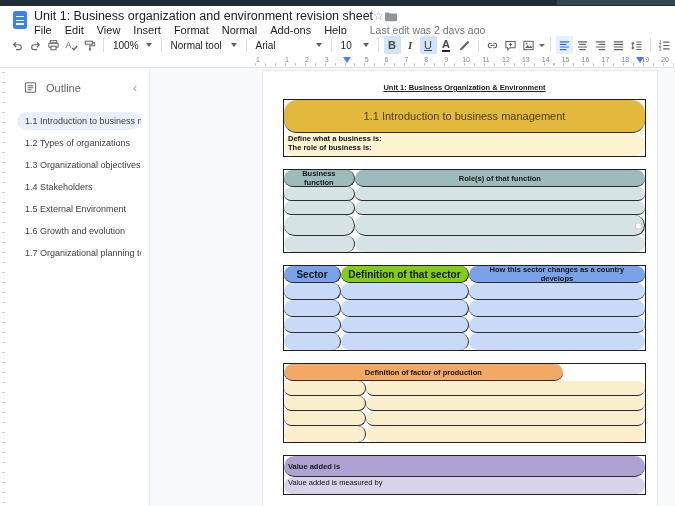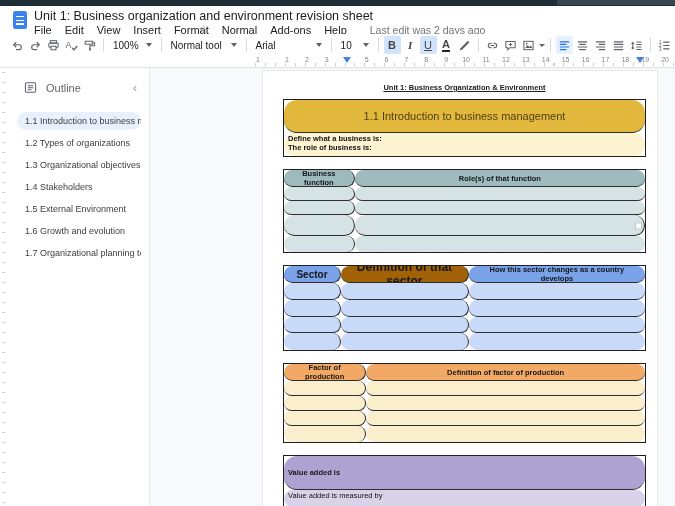--- a/index.html
+++ b/index.html
@@ -7,21 +7,21 @@
        font-family:"Liberation Sans","DejaVu Sans",sans-serif;-webkit-font-smoothing:antialiased;}
   .screen{position:absolute;inset:0;}
 
   
   .topbar{position:absolute;top:0;left:0;right:0;height:6px;}
   .topbar-right{position:absolute;top:0;right:0;width:118px;height:5px;background:#37474F;}
   .titlebar{position:absolute;top:6px;left:0;right:0;height:28px;background:#fff;}
   .docs-icon{position:absolute;left:13px;top:5px;width:14px;height:18px;background:#3b82ef;border-radius:2.5px;}
   .docs-icon::before{content:"";position:absolute;left:3px;right:3px;top:5px;height:9px;
       background:repeating-linear-gradient(to bottom,#fff 0 1.4px,transparent 1.4px 3.6px);}
-  .title-row{position:absolute;left:34px;top:3px;display:flex;align-items:center;flex-direction:column;}
+  .title-row{position:absolute;left:34px;top:3px;display:flex;align-items:center;}
   .doc-title{font-size:12.5px;color:#202124;white-space:nowrap;}
   .star-ic{font-size:12px;color:#9aa0a6;line-height:1;}
   .menubar{position:absolute;left:34px;top:18px;display:flex;gap:13px;font-size:11px;color:#202124;align-items:center;}
   .menu-item{cursor:default;}
   .last-edit{margin-left:10px;color:#70757a;font-size:10.5px;text-decoration:underline;}
 
   
   .toolbar{position:absolute;top:34px;left:0;right:0;height:22px;display:flex;align-items:center;
            padding-left:9px;gap:1px;background:#fff;}
   .tbtn{min-width:17px;height:18px;display:flex;align-items:center;justify-content:center;
@@ -329,21 +329,21 @@
                 <span class="cell-handle"></span>
               </div>
               <div class="trow" style="height: 16px;">
                 <div class="tcell" style="width: 19.6%; background: rgb(214, 227, 228); font-size: 7.5px; font-weight: 400;"></div>
                 <div class="tcell" style="width: 80.4%; background: rgb(214, 227, 228); font-size: 7.5px; font-weight: 400;"></div>
               </div>
             </div>
             <div class="dtable">
               <div class="trow" style="height: 17px;">
                 <div class="tcell hcell" style="width: 15.8%; background: rgb(121, 162, 233); color: rgb(22, 22, 22); font-size: 10px; font-weight: 700; align-items: center; text-align: center;">Sector</div>
-                <div class="tcell hcell" style="width: 35.4%; background: #a16207; color: rgb(22, 22, 22); font-size: 12px; font-weight: 700; align-items: center; text-align: center;">Definition of that sector</div>
+                <div class="tcell hcell" style="width: 35.4%; background: #84cc16; color: rgb(22, 22, 22); font-size: 10px; font-weight: 700; align-items: center; text-align: left;">Definition of that sector</div>
                 <div class="tcell hcell" style="width: 48.8%; background: rgb(121, 162, 233); color: rgb(22, 22, 22); font-size: 7.5px; font-weight: 700; align-items: center; text-align: center;">How this sector changes as a country develops</div>
               </div>
               <div class="trow" style="height: 17px;">
                 <div class="tcell" style="width: 15.8%; background: rgb(201, 218, 248); font-size: 7.5px; font-weight: 400;"></div>
                 <div class="tcell" style="width: 35.4%; background: rgb(201, 218, 248); font-size: 7.5px; font-weight: 400;"></div>
                 <div class="tcell" style="width: 48.8%; background: rgb(201, 218, 248); font-size: 7.5px; font-weight: 400;"></div>
               </div>
               <div class="trow" style="height: 17px;">
                 <div class="tcell" style="width: 15.8%; background: rgb(201, 218, 248); font-size: 7.5px; font-weight: 400;"></div>
                 <div class="tcell" style="width: 35.4%; background: rgb(201, 218, 248); font-size: 7.5px; font-weight: 400;"></div>
@@ -355,42 +355,41 @@
                 <div class="tcell" style="width: 48.8%; background: rgb(201, 218, 248); font-size: 7.5px; font-weight: 400;"></div>
               </div>
               <div class="trow" style="height: 17px;">
                 <div class="tcell" style="width: 15.8%; background: rgb(201, 218, 248); font-size: 7.5px; font-weight: 400;"></div>
                 <div class="tcell" style="width: 35.4%; background: rgb(201, 218, 248); font-size: 7.5px; font-weight: 400;"></div>
                 <div class="tcell" style="width: 48.8%; background: rgb(201, 218, 248); font-size: 7.5px; font-weight: 400;"></div>
               </div>
             </div>
             <div class="dtable">
               <div class="trow" style="height: 17px;">
-                <div class="tcell hcell" style="width: 22.8%; background: rgb(241, 169, 101); color: rgb(22, 22, 22); font-size: 7.5px; font-weight: 700; align-items: center; text-align: center;">Factor of production</div>
                 <div class="tcell hcell" style="width: 77.2%; background: rgb(241, 169, 101); color: rgb(22, 22, 22); font-size: 7.5px; font-weight: 700; align-items: center; text-align: center;">Definition of factor of production</div>
               </div>
               <div class="trow" style="height: 15px;">
                 <div class="tcell" style="width: 22.8%; background: rgb(251, 238, 205); font-size: 7.5px; font-weight: 400;"></div>
                 <div class="tcell" style="width: 77.2%; background: rgb(251, 238, 205); font-size: 7.5px; font-weight: 400;"></div>
               </div>
               <div class="trow" style="height: 15px;">
                 <div class="tcell" style="width: 22.8%; background: rgb(251, 238, 205); font-size: 7.5px; font-weight: 400;"></div>
                 <div class="tcell" style="width: 77.2%; background: rgb(251, 238, 205); font-size: 7.5px; font-weight: 400;"></div>
               </div>
               <div class="trow" style="height: 15px;">
                 <div class="tcell" style="width: 22.8%; background: rgb(251, 238, 205); font-size: 7.5px; font-weight: 400;"></div>
                 <div class="tcell" style="width: 77.2%; background: rgb(251, 238, 205); font-size: 7.5px; font-weight: 400;"></div>
               </div>
               <div class="trow" style="height: 16px;">
                 <div class="tcell" style="width: 22.8%; background: rgb(251, 238, 205); font-size: 7.5px; font-weight: 400;"></div>
                 <div class="tcell" style="width: 77.2%; background: rgb(251, 238, 205); font-size: 7.5px; font-weight: 400;"></div>
               </div>
             </div>
             <div class="dtable">
-              <div class="trow" style="height: 34px;">
+              <div class="trow" style="height: 21px;">
                 <div class="tcell hcell" style="width: 100%; background: rgb(174, 162, 210); color: rgb(22, 22, 22); font-size: 7.5px; font-weight: 700; align-items: flex-start; text-align: left;">Value added is</div>
               </div>
               <div class="trow" style="height: 17px;">
                 <div class="tcell" style="width: 100%; background: rgb(217, 211, 233); font-size: 7.5px; font-weight: 400;">Value added is measured by</div>
               </div>
             </div>
           </div>
       </div>
     </div>
   </div>

